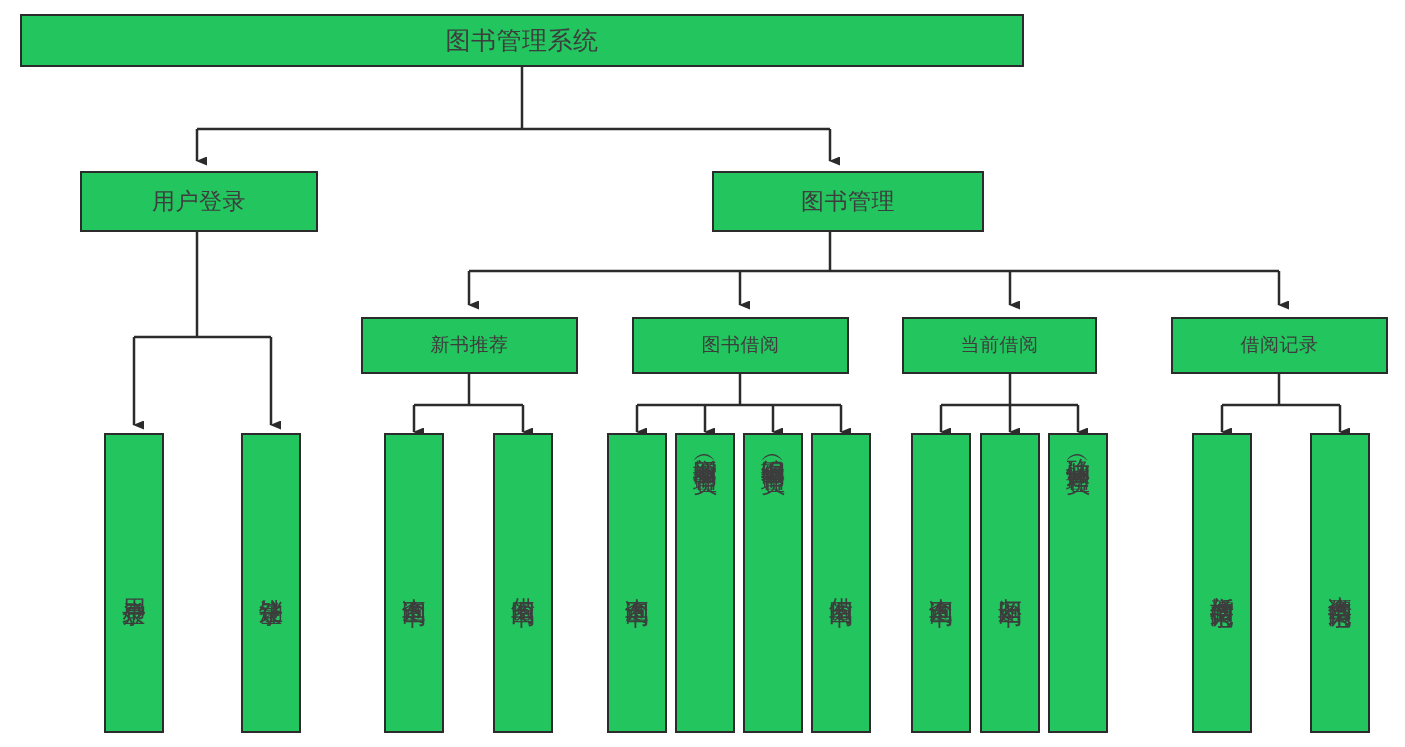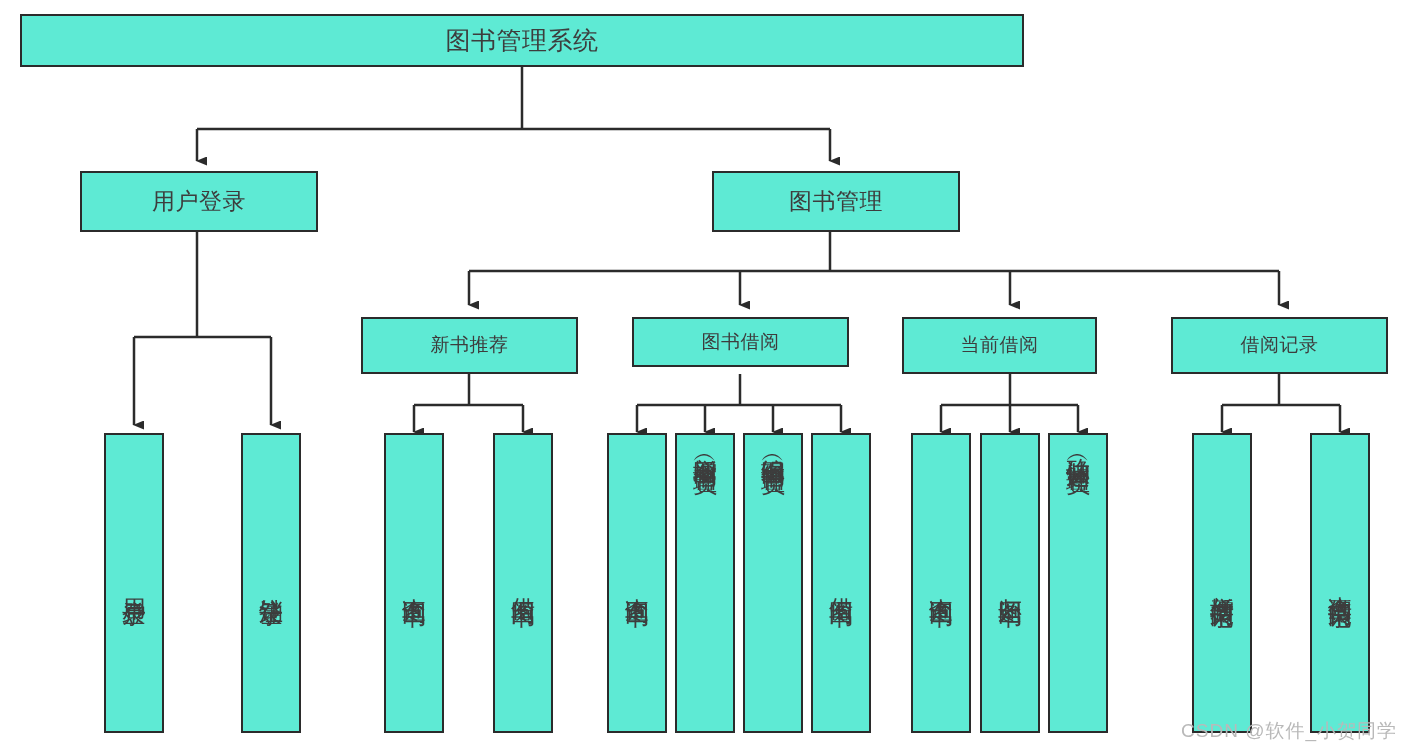--- a/index.html
+++ b/index.html
@@ -23,21 +23,21 @@
     left: 0;
     top: 0;
     width: 1405px;
     height: 747px;
     pointer-events: none;
   }
   .node {
     position: absolute;
     box-sizing: border-box;
     border: 2.5px solid #2b2b2b;
-    background: #5eead4;
+    background: #22c55e;
     display: flex;
     align-items: center;
     justify-content: center;
     color: #3d3d3d;
   }
   .node .label {
     display: block;
     text-align: center;
     color: #3d3d3d;
     line-height: 1.18;
@@ -138,28 +138,28 @@
     </g>
   </svg>
 
   <div class="node node-root" style="left:20px; top:14px; width:1004px; height:53px;">
     <span class="label">图书管理系统</span>
   </div>
 
   <div class="node node-level1" style="left:80px; top:171px; width:238px; height:61px;">
     <span class="label">用户登录</span>
   </div>
-  <div class="node node-level1" style="left:712px; top:171px; width:248px; height:61px;">
+  <div class="node node-level1" style="left:712px; top:171px; width:272px; height:61px;">
     <span class="label">图书管理</span>
   </div>
 
   <div class="node node-level2" style="left:361px; top:317px; width:217px; height:57px;">
     <span class="label">新书推荐</span>
   </div>
-  <div class="node node-level2" style="left:632px; top:317px; width:217px; height:50px;">
+  <div class="node node-level2" style="left:632px; top:317px; width:217px; height:57px;">
     <span class="label">图书借阅</span>
   </div>
   <div class="node node-level2" style="left:902px; top:317px; width:195px; height:57px;">
     <span class="label">当前借阅</span>
   </div>
   <div class="node node-level2" style="left:1171px; top:317px; width:217px; height:57px;justify-content:center;">
     <span class="label">借阅记录</span>
   </div>
 
   <div class="node node-leaf leaf-short" style="left:104px; top:433px; width:60px; height:300px;">
@@ -199,14 +199,13 @@
     <span class="label">确认归还（管理员）</span>
   </div>
 
   <div class="node node-leaf leaf-short" style="left:1192px; top:433px; width:60px; height:300px;">
     <span class="label">新增借阅记录</span>
   </div>
   <div class="node node-leaf leaf-short" style="left:1310px; top:433px; width:60px; height:300px;">
     <span class="label">查询借阅记录</span>
   </div>
 
-  <div id="watermark">CSDN @软件_小贺同学</div>
 </div>
 
 </body></html>

